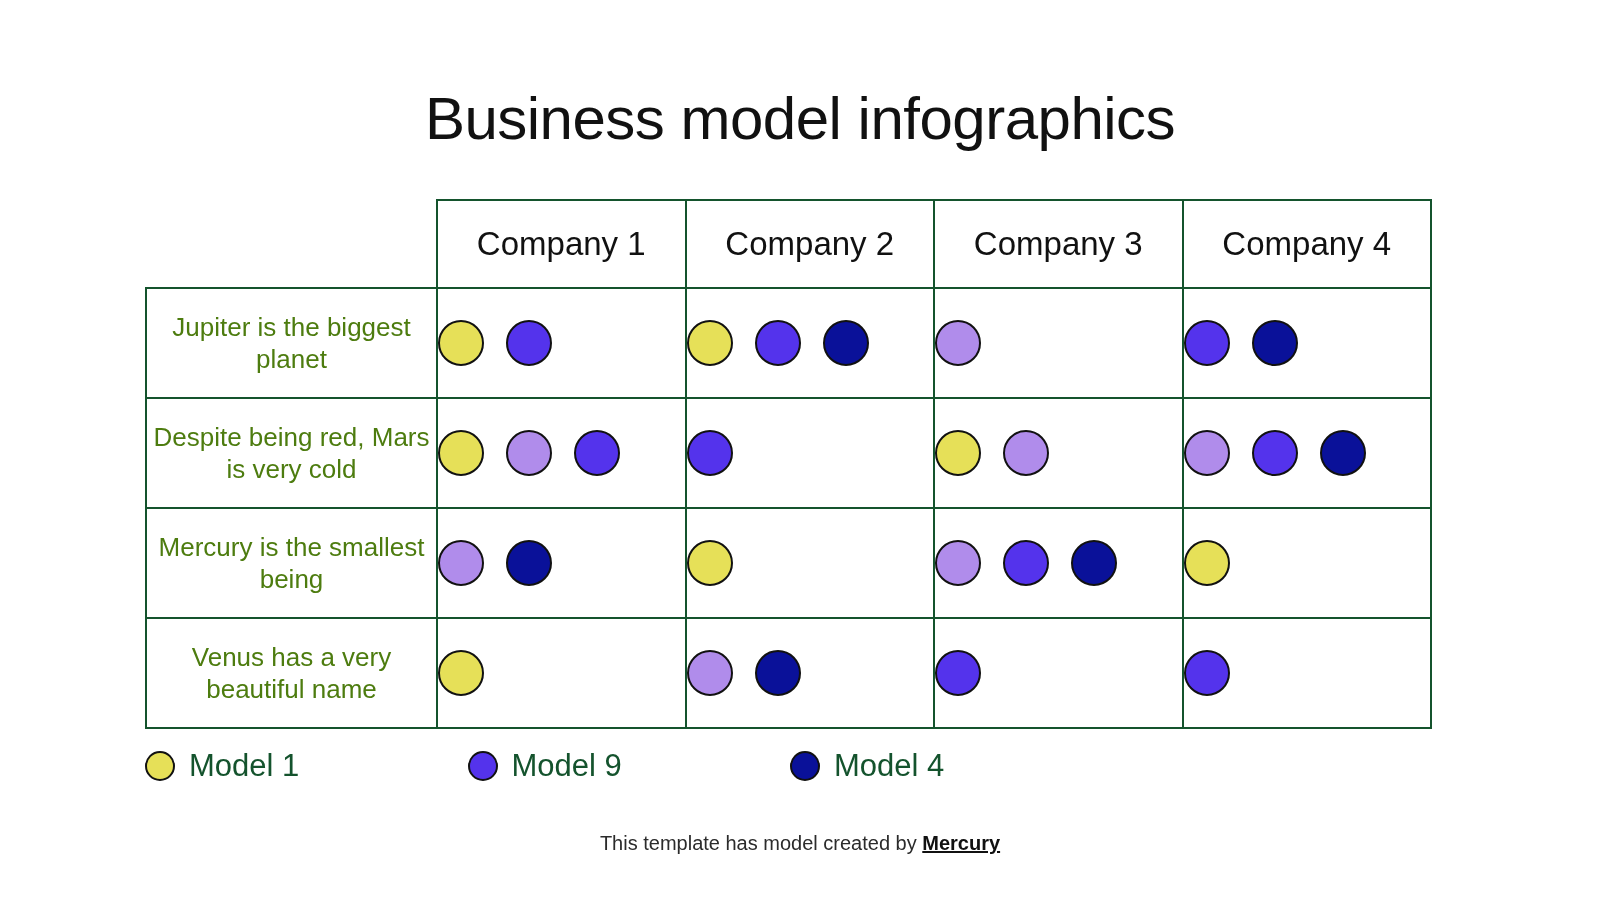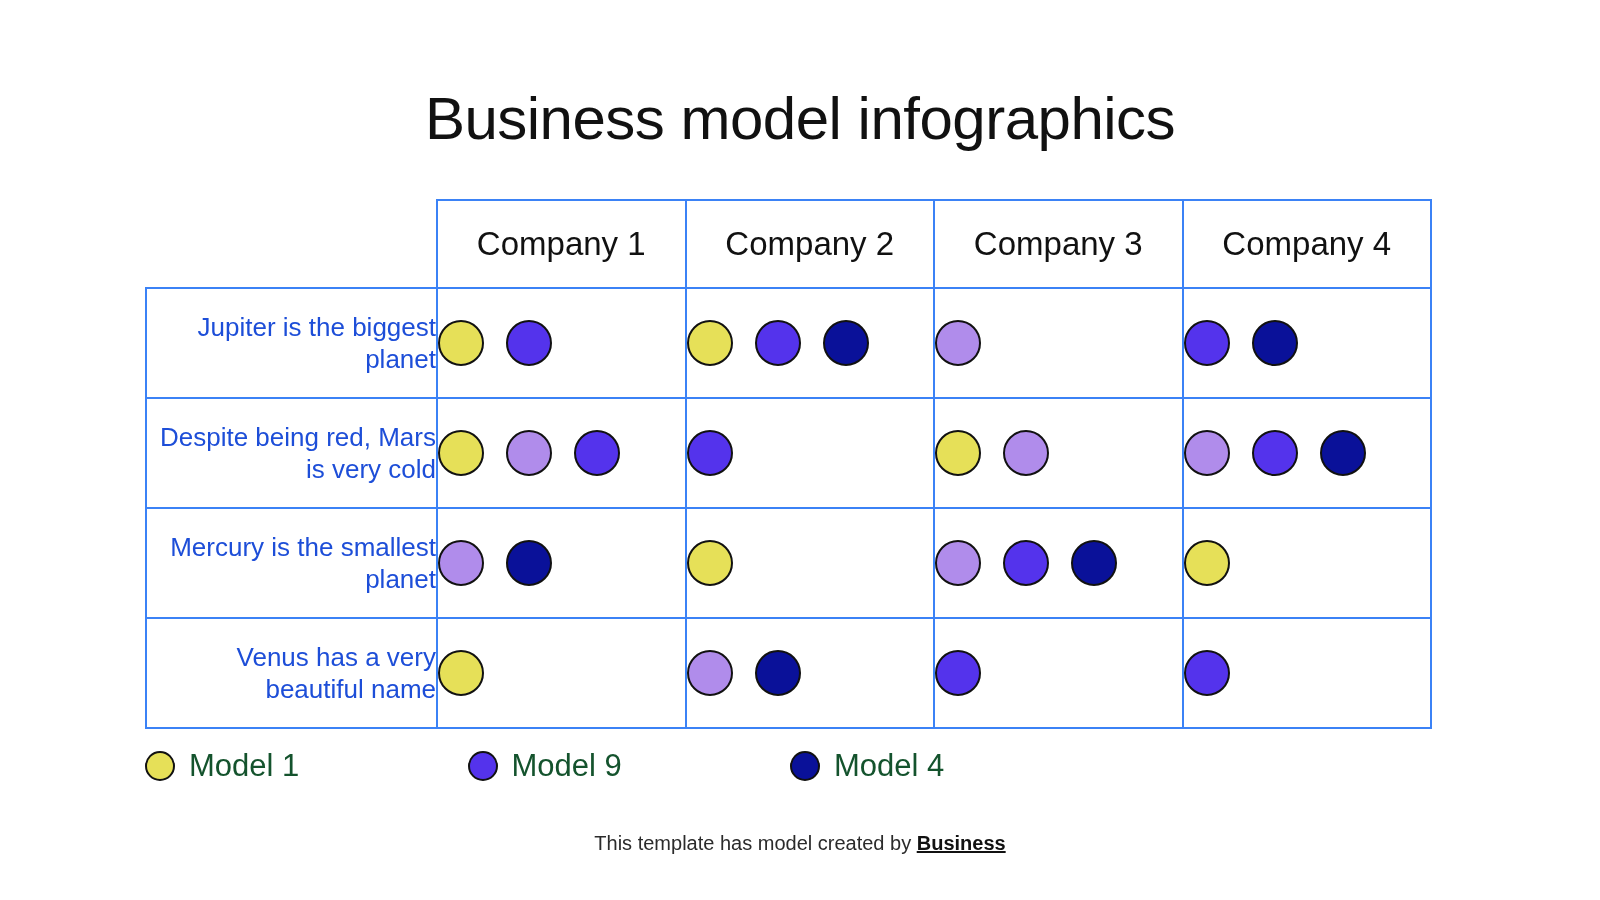--- a/index.html
+++ b/index.html
@@ -40,21 +40,21 @@
     left: 145px;
     width: 1285px;
     border-collapse: collapse;
     table-layout: fixed;
   }
 
   .matrix col.c-label { width: 291px; }
   .matrix col.c-comp  { width: 248.5px; }
 
   .matrix th, .matrix td {
-    border: 2px solid #3b82f6;
+    border: 2px solid #14532d;
     padding: 0;
     vertical-align: middle;
   }
 
   
   .matrix th.corner {
     border: none;
     background: transparent;
   }
 
@@ -65,22 +65,22 @@
     color: #111111;
     text-align: center;
     white-space: nowrap;
   }
 
   .matrix tbody tr { height: 110px; }
 
   .row-label {
     font-size: 26px;
     line-height: 1.25;
-    color: #1d4ed8;
-    text-align: right;
+    color: #4d7c0f;
+    text-align: center;
     padding: 0 14px 0 16px;
   }
 
   .cell-dots {
     padding: 0 0 0 28px;
   }
 
   .dots {
     display: flex;
     align-items: center;
@@ -219,21 +219,21 @@
         </td>
         <td class="cell-dots">
           <div class="dots">
               <span class="dot" style="background: rgb(176, 140, 235); border-color: rgb(17, 17, 17);"></span>
               <span class="dot" style="background: rgb(84, 51, 236); border-color: rgb(17, 17, 17);"></span>
               <span class="dot" style="background: rgb(10, 17, 153); border-color: rgb(17, 17, 17);"></span>
             </div>
         </td>
       </tr>
       <tr>
-        <td class="row-label">Mercury is the smallest planet</td>
+        <td class="row-label">Mercury is the smallest being</td>
         <td class="cell-dots">
           <div class="dots">
               <span class="dot" style="background: rgb(176, 140, 235); border-color: rgb(17, 17, 17);"></span>
               <span class="dot" style="background: rgb(10, 17, 153); border-color: rgb(17, 17, 17);"></span>
             </div>
         </td>
         <td class="cell-dots">
           <div class="dots">
               <span class="dot" style="background: rgb(230, 224, 88); border-color: rgb(17, 17, 17);"></span>
             </div>
@@ -287,16 +287,16 @@
       <span class="legend-dot" style="background: rgb(84, 51, 236);"></span>
       <span class="legend-label">Model 9</span>
     </div>
     <div class="legend-item">
       <span class="legend-dot" style="background: rgb(10, 17, 153);"></span>
       <span class="legend-label">Model 4</span>
     </div>
   </div>
 
   <div class="footer">
-    <span>This template has model created by </span><a href="#">Business</a>
+    <span>This template has model created by </span><a href="#">Mercury</a>
   </div>
 
 </div>
 
 </body></html>

